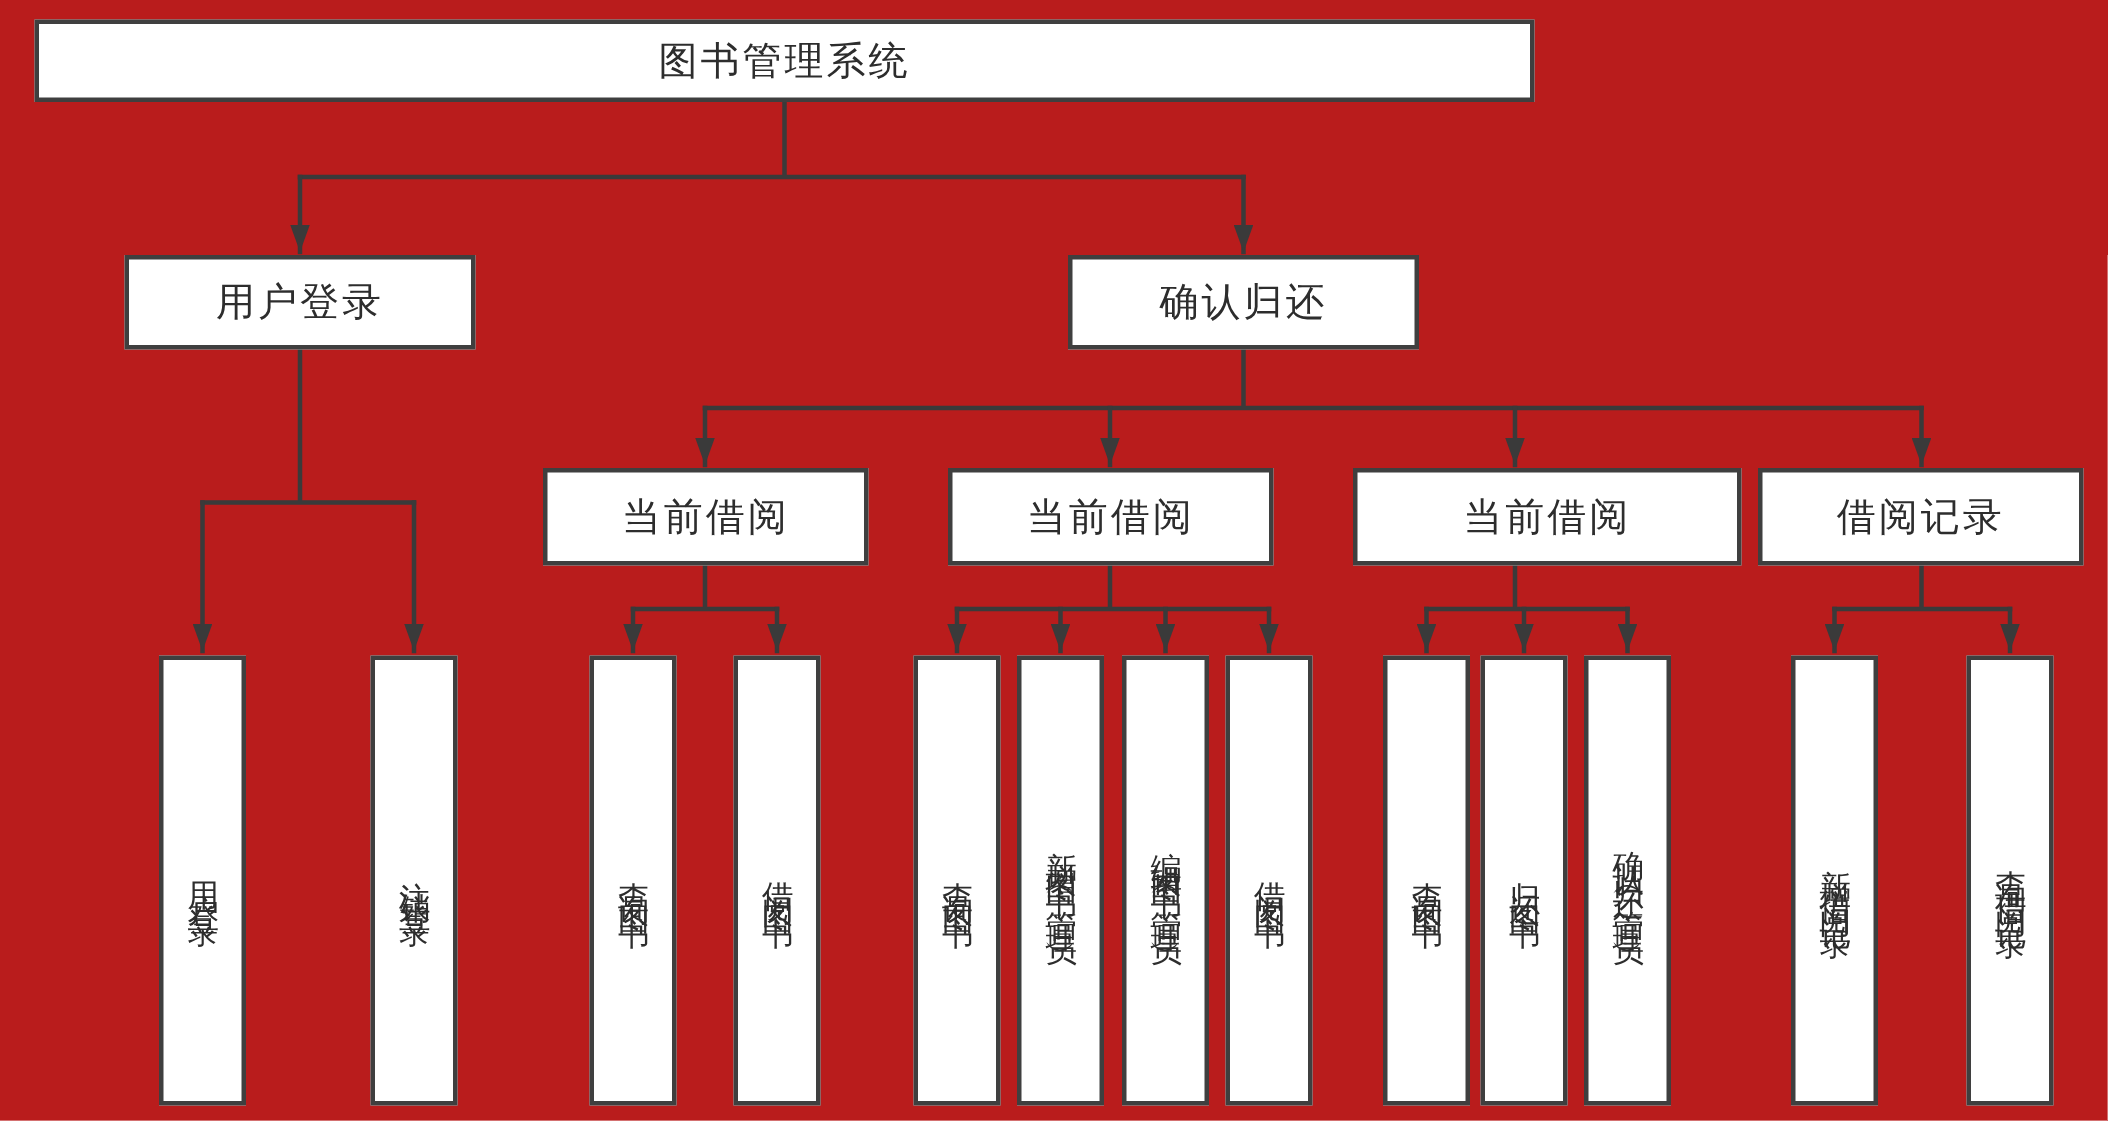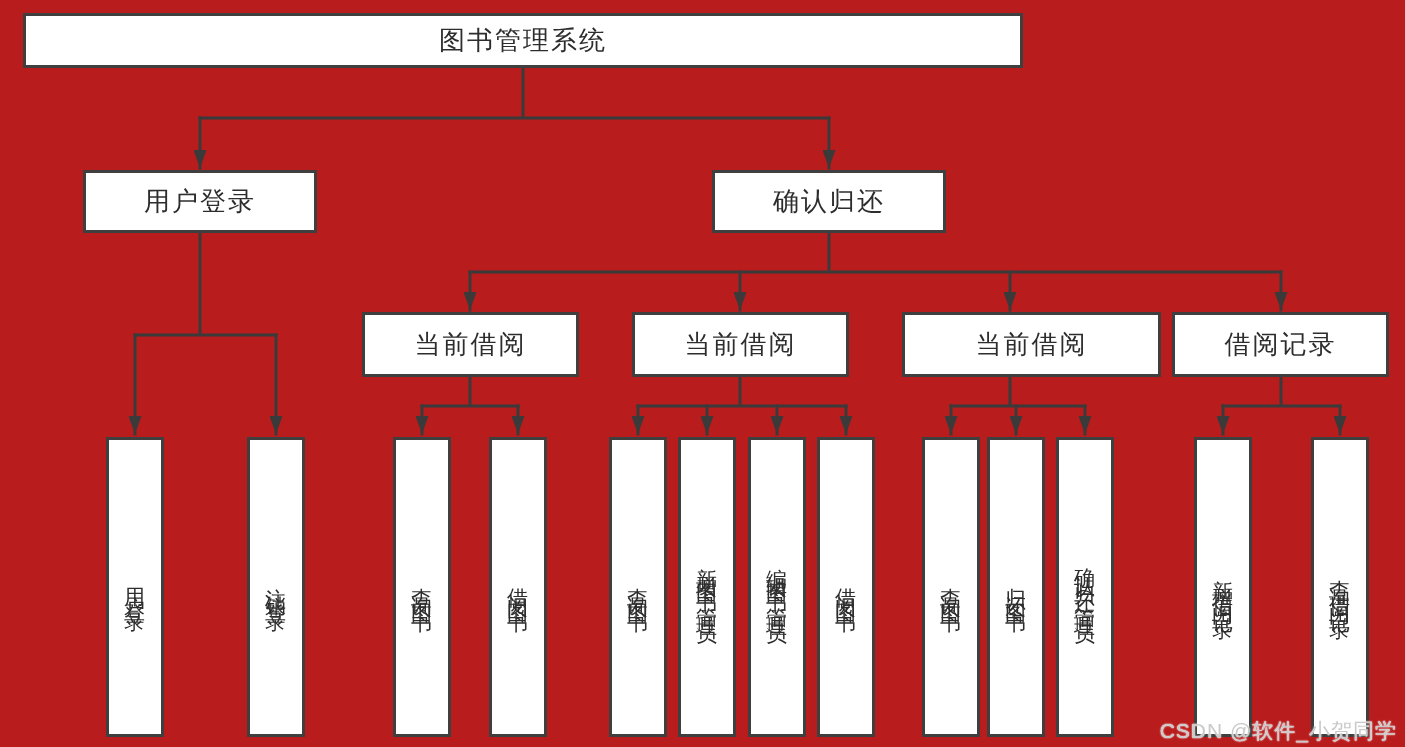--- a/index.html
+++ b/index.html
@@ -126,14 +126,13 @@
     <span>确认归还（管理员）</span>
   </div>
 
   <div class="box vbox" style="left:1194px;top:437px;width:58px;height:300px;">
     <span>新增借阅记录</span>
   </div>
   <div class="box vbox" style="left:1311px;top:437px;width:58px;height:300px;">
     <span>查询借阅记录</span>
   </div>
 
-  <div class="watermark">CSDN @软件_小贺同学</div>
 </div>
 
 </body></html>

